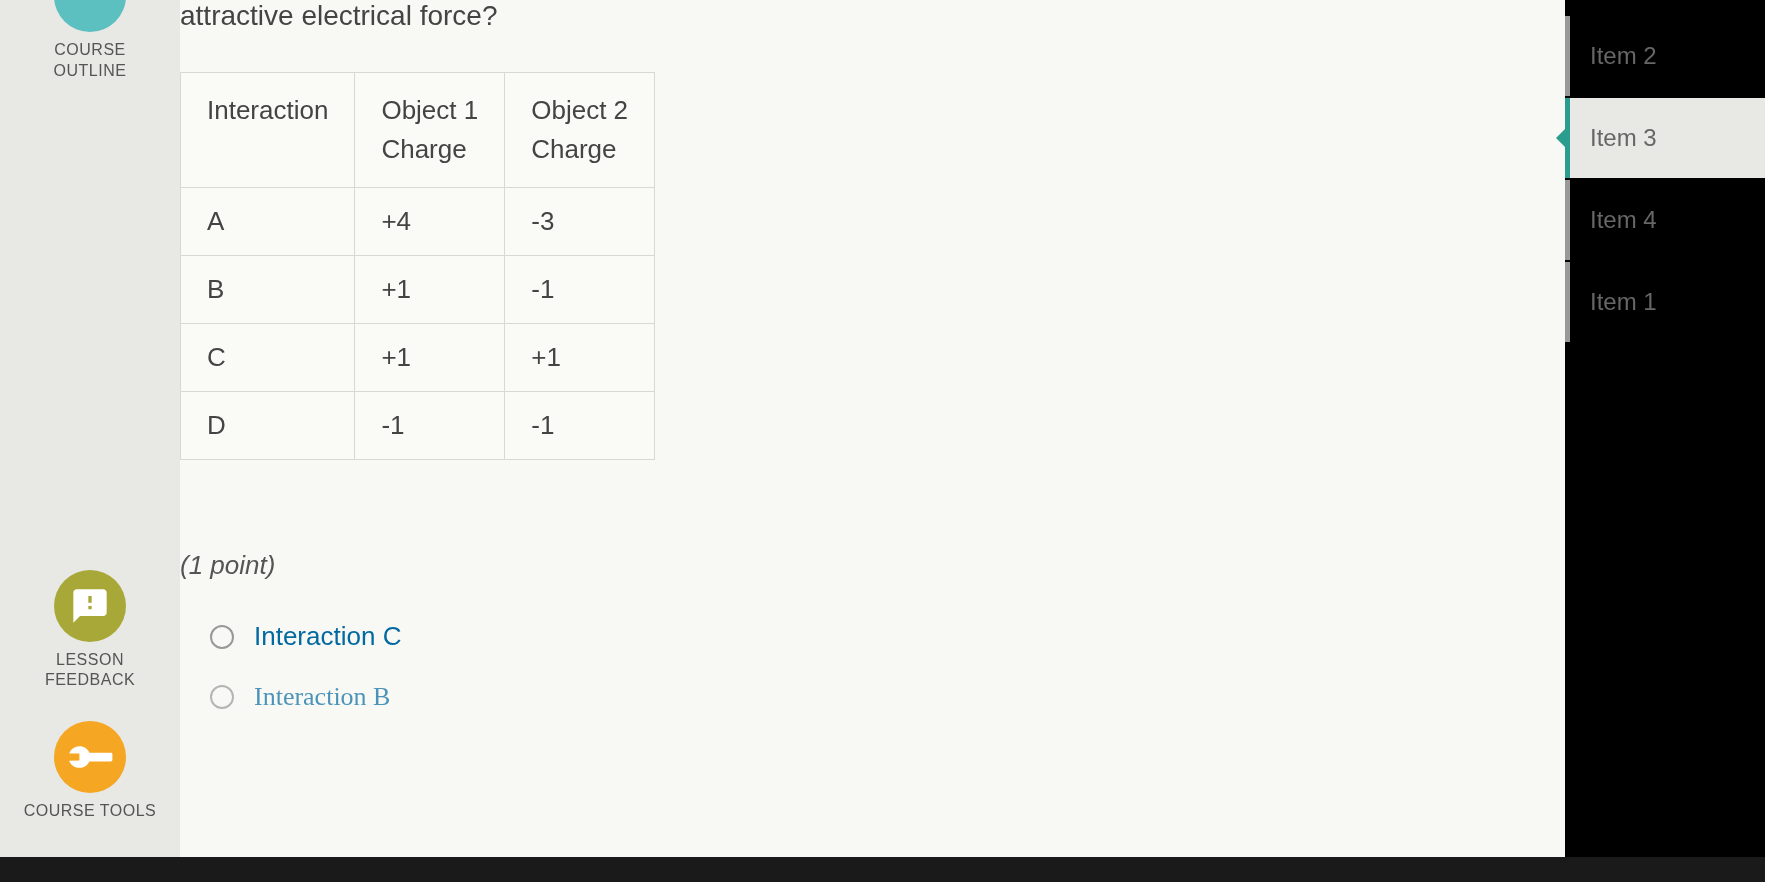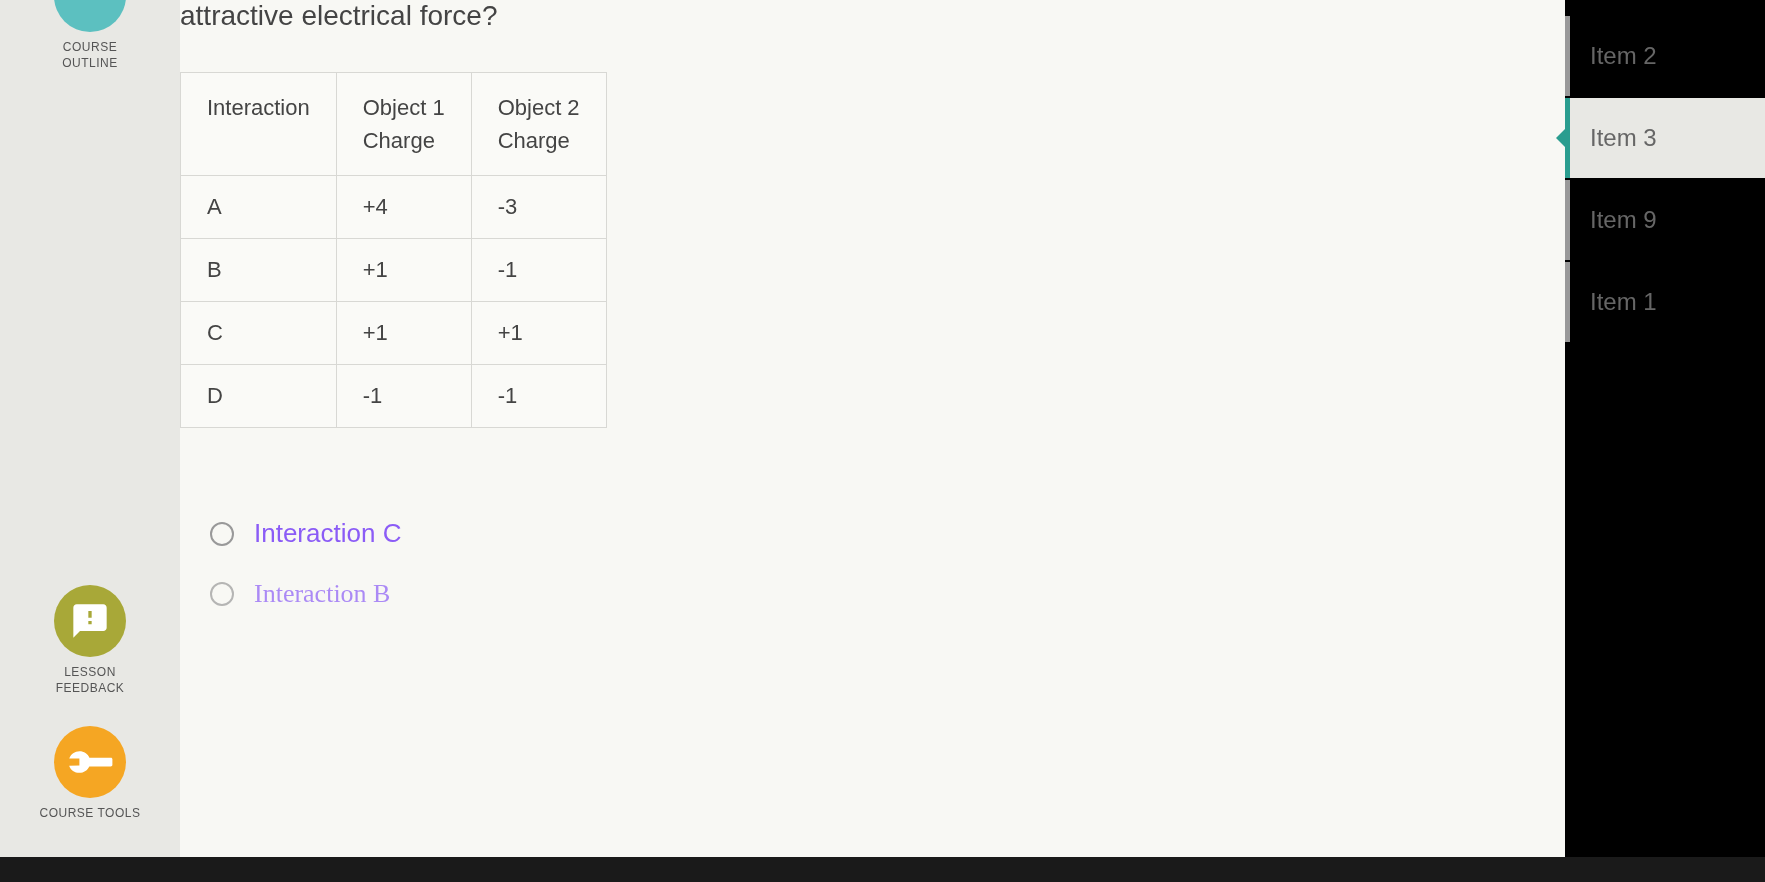--- a/index.html
+++ b/index.html
@@ -33,21 +33,21 @@
       display: flex;
       align-items: center;
       justify-content: center;
       margin-bottom: 8px;
     }
     .teal-circle { background: #5cc0c0; margin-top: -40px; }
     .orange-circle { background: #f5a623; }
     .olive-circle { background: #a8a838; }
     .sidebar-label {
       color: #555;
-      font-size: 12px;
+      font-size: 16px;
       text-align: center;
       line-height: 1.3;
       letter-spacing: 0.5px;
     }
     .sidebar-bottom {
       margin-top: auto;
       margin-bottom: 30px;
     }
     .collapse-btn {
       position: absolute;
@@ -78,42 +78,42 @@
       margin-bottom: 40px;
     }
     .data-table {
       border-collapse: collapse;
       margin-bottom: 90px;
     }
     .data-table th, .data-table td {
       border: 1px solid #d8d8d4;
       padding: 18px 26px;
       text-align: left;
-      font-size: 22px;
+      font-size: 26px;
       color: #444;
       font-weight: normal;
       background: #fafaf7;
     }
     .data-table th {
       vertical-align: top;
       line-height: 1.5;
     }
     .points-label {
       font-style: italic;
       font-size: 26px;
       color: #555;
       margin-bottom: 40px;
     }
     .answer-option {
       display: flex;
       align-items: center;
       padding-left: 30px;
       margin-bottom: 30px;
       font-size: 26px;
-      color: #8b5cf6;
+      color: #0369a1;
     }
     .radio-circle {
       width: 24px;
       height: 24px;
       border: 2px solid #999;
       border-radius: 50%;
       margin-right: 20px;
       flex-shrink: 0;
     }
     .right-panel {
@@ -219,39 +219,40 @@
         <td>+1</td>
       </tr>
       <tr>
         <td>D</td>
         <td>-1</td>
         <td>-1</td>
       </tr>
     </tbody>
   </table>
 
+  <div class="points-label">(1 point)</div>
 
   <div class="answer-option">
     <div class="radio-circle"></div>
     <span>Interaction C</span>
   </div>
   <div class="answer-option" style="opacity:0.7;font-family:Liberation Serif, serif;">
     <div class="radio-circle"></div>
     <span>Interaction B</span>
   </div>
 </div>
 
 <div class="right-panel">
   <div class="item-nav">
     <span>Item 2</span>
   </div>
   <div class="item-nav active">
     <span>Item 3</span>
   </div>
   <div class="item-nav">
-    <span>Item 9</span>
+    <span>Item 4</span>
   </div>
   <div class="item-nav">
     <span>Item 1</span>
   </div>
 </div>
 
 <div class="bottom-edge"></div>
 
 </body></html>

